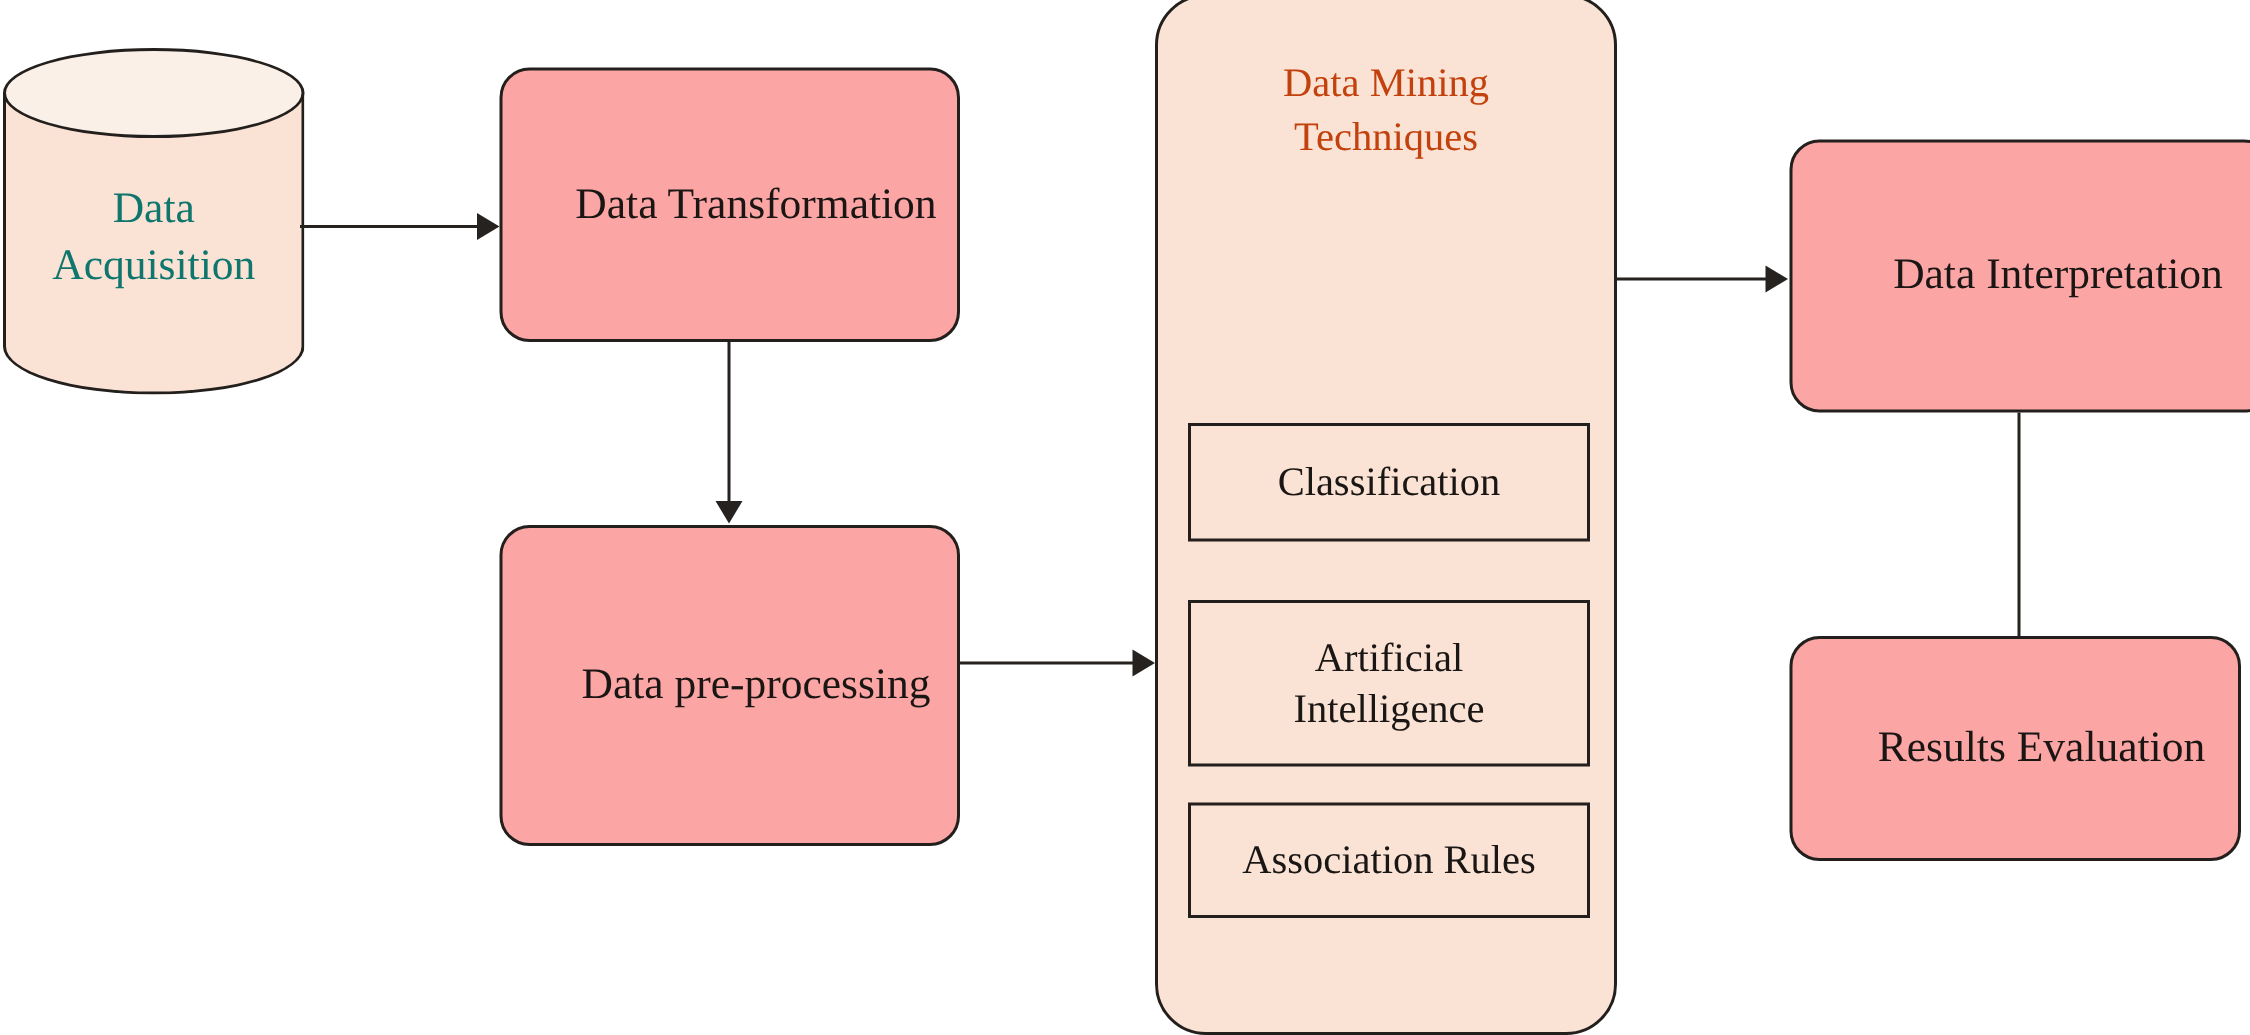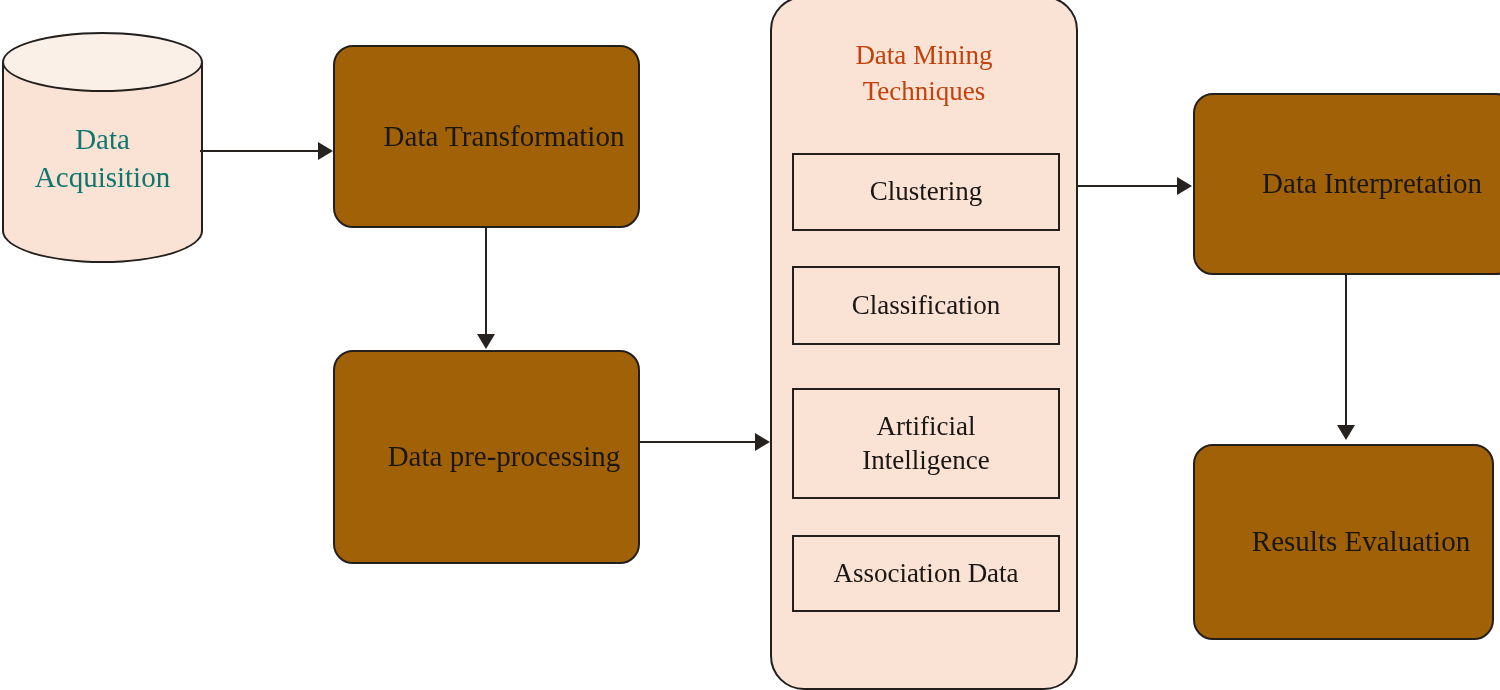--- a/index.html
+++ b/index.html
@@ -11,21 +11,21 @@
     position: relative;
     width: 1500px;
     height: 690px;
     background: #ffffff;
     overflow: hidden;
     font-family: "Liberation Serif", "DejaVu Serif", serif;
   }
   .node {
     position: absolute;
     box-sizing: border-box;
-    background: #a16207;
+    background: #fca5a5;
     border: 2.5px solid #231f1c;
     display: flex;
     align-items: center;
     justify-content: center;
     text-align: center;
     color: #1a1614;
     line-height: 1.22;
     padding-left: 35px;
   }
   .rounded {
@@ -182,37 +182,36 @@
     <span class="node-label">Data pre-processing</span>
   </div>
 
   <div class="conn-h" style="left:640px; top:441px; width:117px;"></div>
   <div class="arrow-right" style="left:755px; top:433px;"></div>
 
   <div id="dm-container">
     <div id="dm-title">Data Mining
 Techniques</div>
 
-    <div class="dm-sub" style="top:155px; height:78px;">Clustering</div>
-
-    <div class="dm-sub" style="top:268px; height:79px;">Classification</div>
-
-    <div class="dm-sub" style="top:390px; height:111px;">Artificial
+
+    <div class="dm-sub" style="top:284px; height:79px;">Classification</div>
+
+    <div class="dm-sub" style="top:402px; height:111px;">Artificial
 Intelligence</div>
 
-    <div class="dm-sub" style="top:537px; height:77px;">Association Data</div>
+    <div class="dm-sub" style="top:537px; height:77px;">Association Rules</div>
   </div>
 
   <div class="conn-h" style="left:1076px; top:185px; width:103px;"></div>
   <div class="arrow-right" style="left:1177px; top:177px;"></div>
 
   <div class="node rounded" style="left:1193px; top:93px; width:323px; height:182px; font-size:29px;">
     <span class="node-label">Data Interpretation</span>
   </div>
 
   <div class="conn-v" style="left:1345px; top:275px; height:152px;"></div>
   <div class="arrow-down" style="left:1337px; top:425px;"></div>
 
-  <div class="node rounded" style="left:1193px; top:444px; width:301px; height:196px; font-size:29px;">
+  <div class="node rounded" style="left:1193px; top:424px; width:301px; height:150px; font-size:29px;">
     <span class="node-label">Results Evaluation</span>
   </div>
 
 </div>
 
 </body></html>

